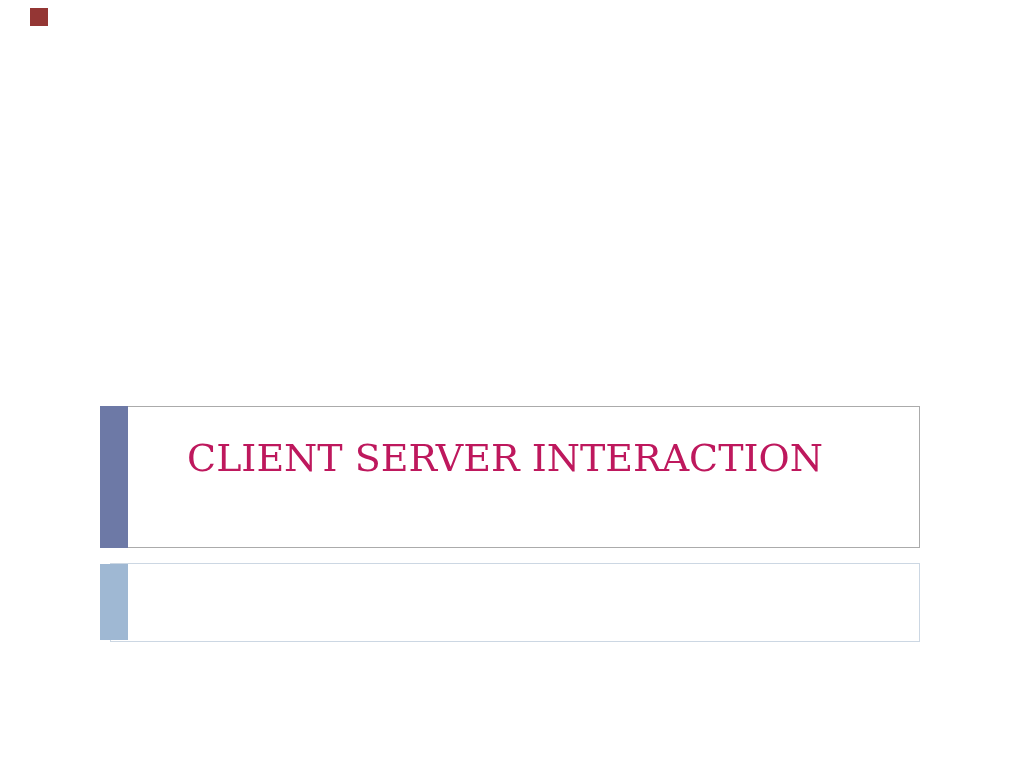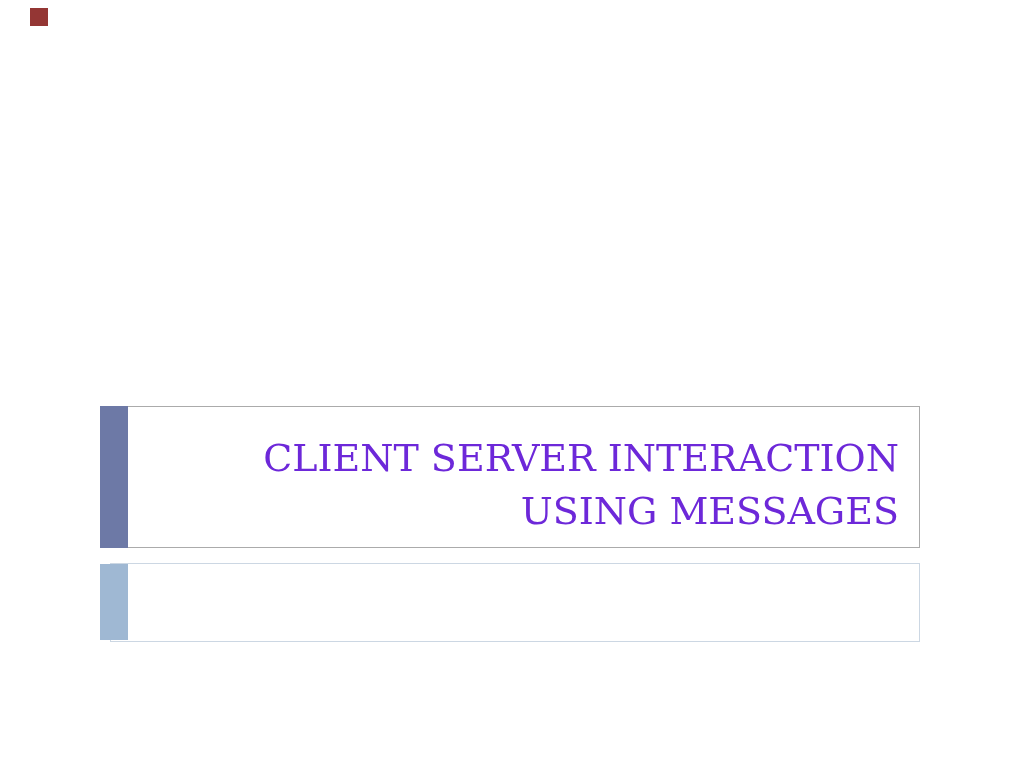--- a/index.html
+++ b/index.html
@@ -32,24 +32,24 @@
     box-sizing: border-box;
     border: 1px solid #ababab;
     background: #ffffff;
   }
   .title-text {
     position: absolute;
     left: 0;
     right: 0;
     top: 25px;
     padding-right: 20px;
-    text-align: right;
+    text-align: center;
     font-size: 38px;
     line-height: 53px;
-    color: #6d28d9;
+    color: #be185d;
     letter-spacing: 0px;
   }
   .title-text .line {
     display: block;
     white-space: nowrap;
   }
   .title-accent {
     position: absolute;
     left: 100px;
     top: 406px;
@@ -87,21 +87,20 @@
 </head>
 <body>
 
 <div class="slide">
 
   <div class="corner-square"></div>
 
   <div class="title-box">
     <div class="title-text">
       <span class="line">CLIENT SERVER INTERACTION</span>
-      <span class="line">USING MESSAGES</span>
     </div>
   </div>
 
   <div class="title-accent"></div>
 
   <div class="subtitle-box">
     <div class="subtitle-text"></div>
   </div>
 
   <div class="subtitle-accent"></div>

